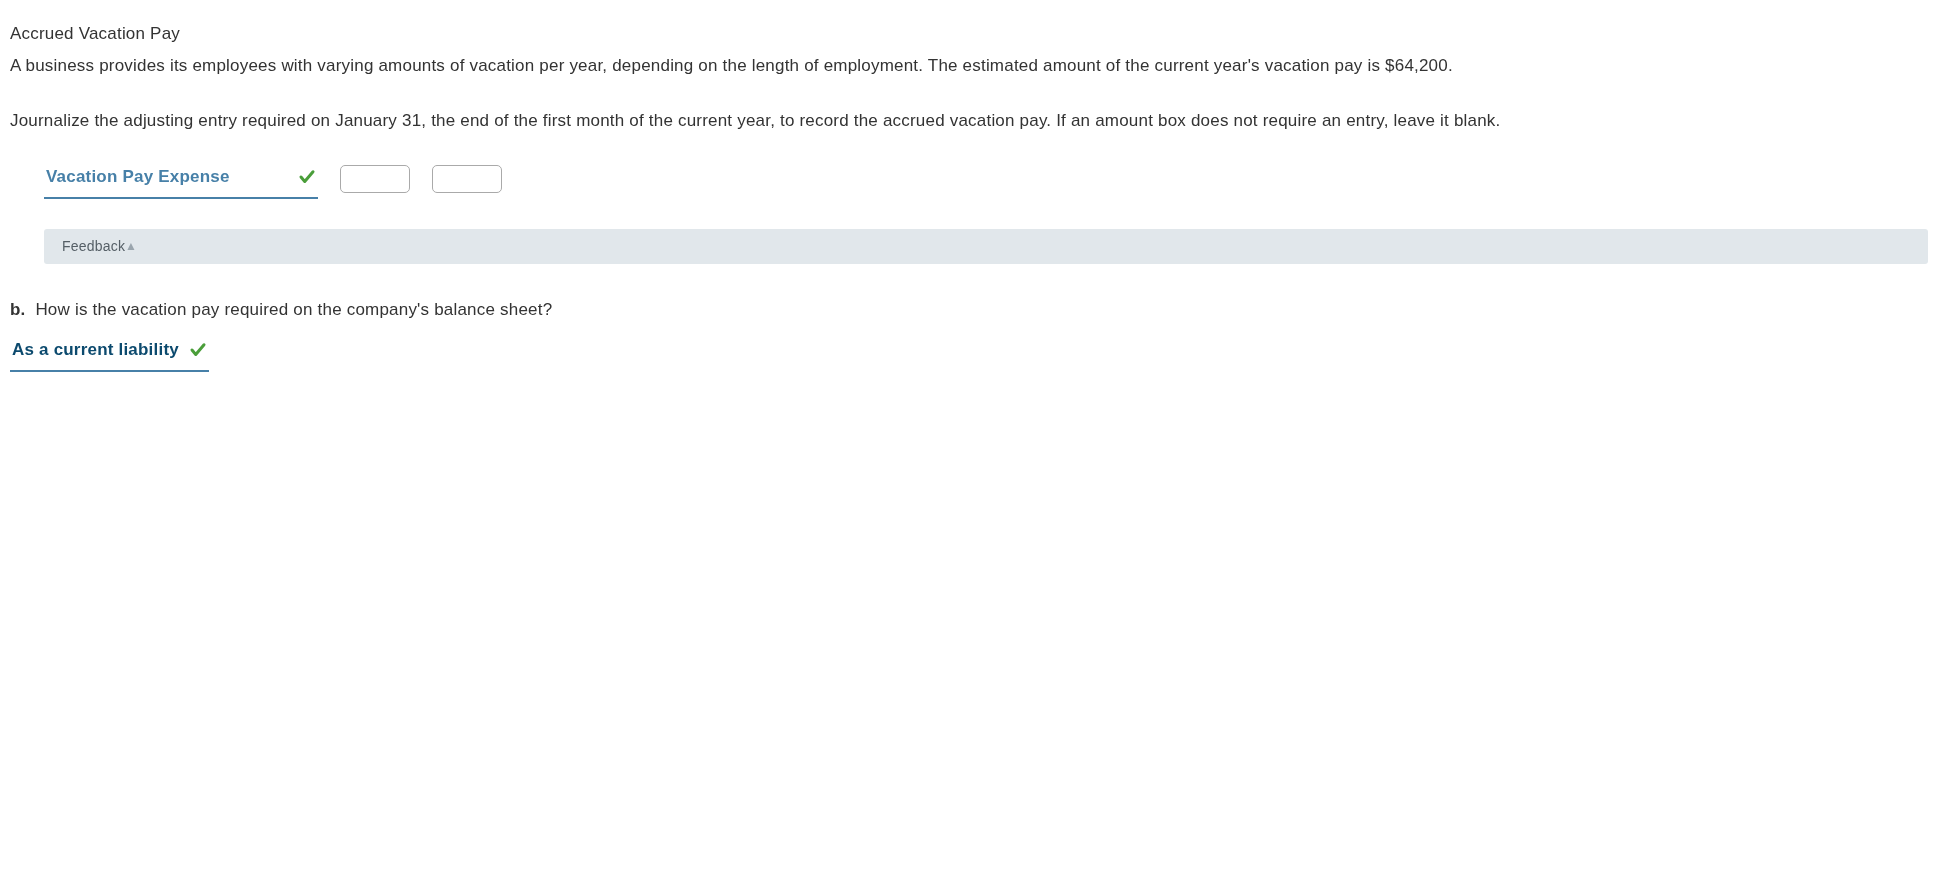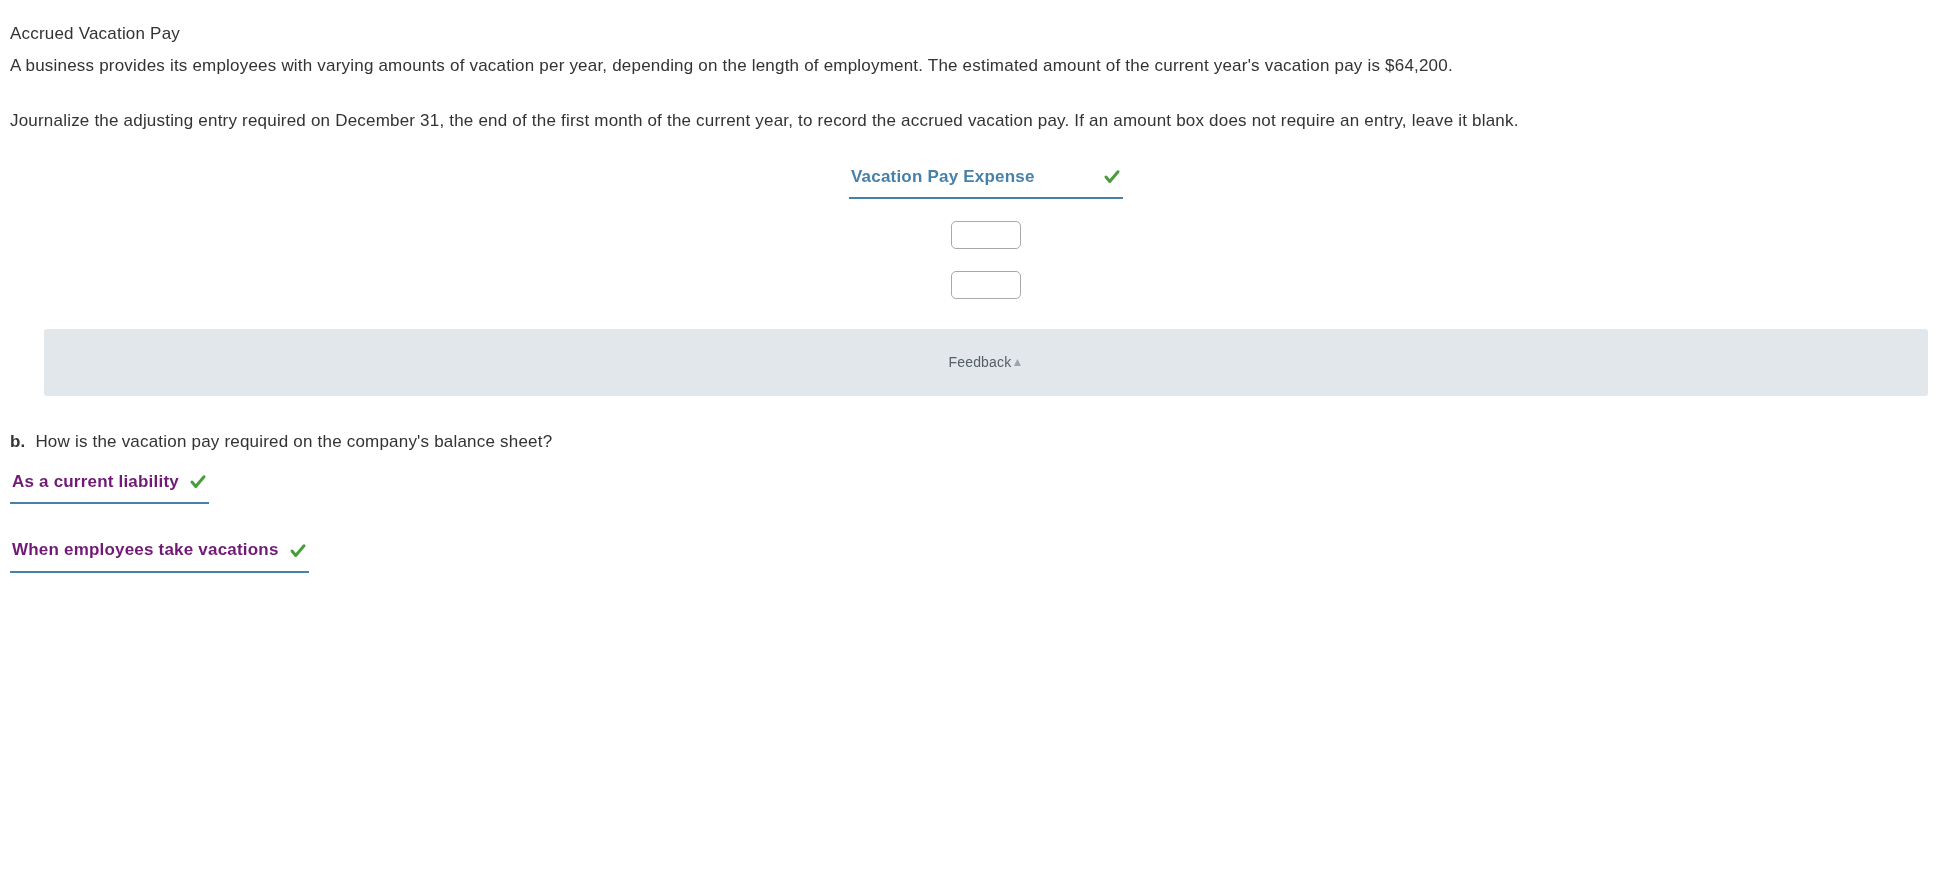--- a/index.html
+++ b/index.html
@@ -18,21 +18,20 @@
     margin-bottom: 22px;
   }
   .entry-area {
     padding-left: 34px;
   }
   .entry-row {
     display: flex;
     align-items: center;
     gap: 22px;
     margin-bottom: 10px;
-    flex-direction: column;
   }
   .account-field {
     display: inline-flex;
     align-items: center;
     gap: 8px;
     border-bottom: 2px solid #4780a8;
     padding: 2px 2px 4px 2px;
     min-width: 270px;
     font-weight: bold;
     color: #4780a8;
@@ -53,62 +52,62 @@
     background: #ffffff;
     box-sizing: border-box;
     padding: 2px 6px;
     font-family: inherit;
     font-size: 15px;
   }
   .feedback-bar {
     margin: 30px 0 30px 34px;
     background: #e1e7eb;
     border-radius: 3px;
-    padding: 20px 18px;
+    padding: 4px 18px;
     display: flex;
     align-items: center;
-    justify-content: center;
+    justify-content: flex-start;
     font-size: 14px;
     color: #555f66;
   }
   .feedback-bar .triangle {
     color: #9aa5ad;
     font-size: 12px;
   }
   .part-b {
     margin-top: 22px;
   }
   .question {
     margin-bottom: 6px;
   }
   .answer-field {
     display: inline-flex;
     align-items: center;
     gap: 10px;
     border-bottom: 2px solid #4780a8;
     padding: 2px 2px 4px 2px;
     font-weight: bold;
-    color: #701a75;
+    color: #0c4a6e;
     justify-content: center;
   }
   .spacer-v {
     height: 28px;
   }
   .bold {
     font-weight: bold;
   }
 </style>
 </head>
 <body>
 
 <div class="title">Accrued Vacation Pay</div>
 
 <div class="paragraph">A business provides its employees with varying amounts of vacation per year, depending on the length of employment. The estimated amount of the current year's vacation pay is $64,200.</div>
 
-<div class="paragraph">Journalize the adjusting entry required on December 31, the end of the first month of the current year, to record the accrued vacation pay. If an amount box does not require an entry, leave it blank.</div>
+<div class="paragraph">Journalize the adjusting entry required on January 31, the end of the first month of the current year, to record the accrued vacation pay. If an amount box does not require an entry, leave it blank.</div>
 
 <div class="entry-area">
 
   <div class="entry-row">
     <span class="account-field">
       <span>Vacation Pay Expense</span>
       <span class="spacer"></span>
       <span class="check-icon">
         <svg viewBox="0 0 24 24">
             <path fill="none" stroke="#4a9e3a" stroke-width="4" stroke-linecap="round" stroke-linejoin="round" d="M4 12 L9 18 L20 5"></path>
@@ -135,21 +134,13 @@
     <span>As a current liability</span>
     <span class="check-icon">
       <svg viewBox="0 0 24 24">
           <path fill="none" stroke="#4a9e3a" stroke-width="4" stroke-linecap="round" stroke-linejoin="round" d="M4 12 L9 18 L20 5"></path>
         </svg>
     </span>
   </span>
 
   <div class="spacer-v"></div>
 
-  <span class="answer-field">
-    <span>When employees take vacations</span>
-    <span class="check-icon">
-      <svg viewBox="0 0 24 24">
-          <path fill="none" stroke="#4a9e3a" stroke-width="4" stroke-linecap="round" stroke-linejoin="round" d="M4 12 L9 18 L20 5"></path>
-        </svg>
-    </span>
-  </span>
 </div>
 
 </body></html>

